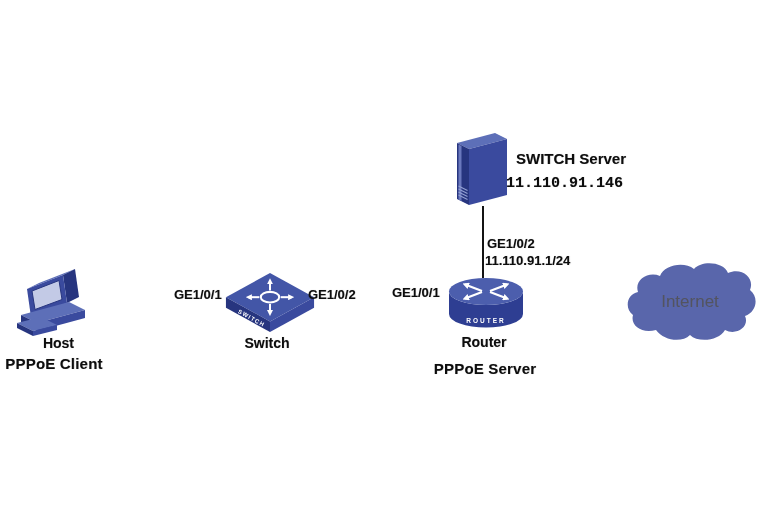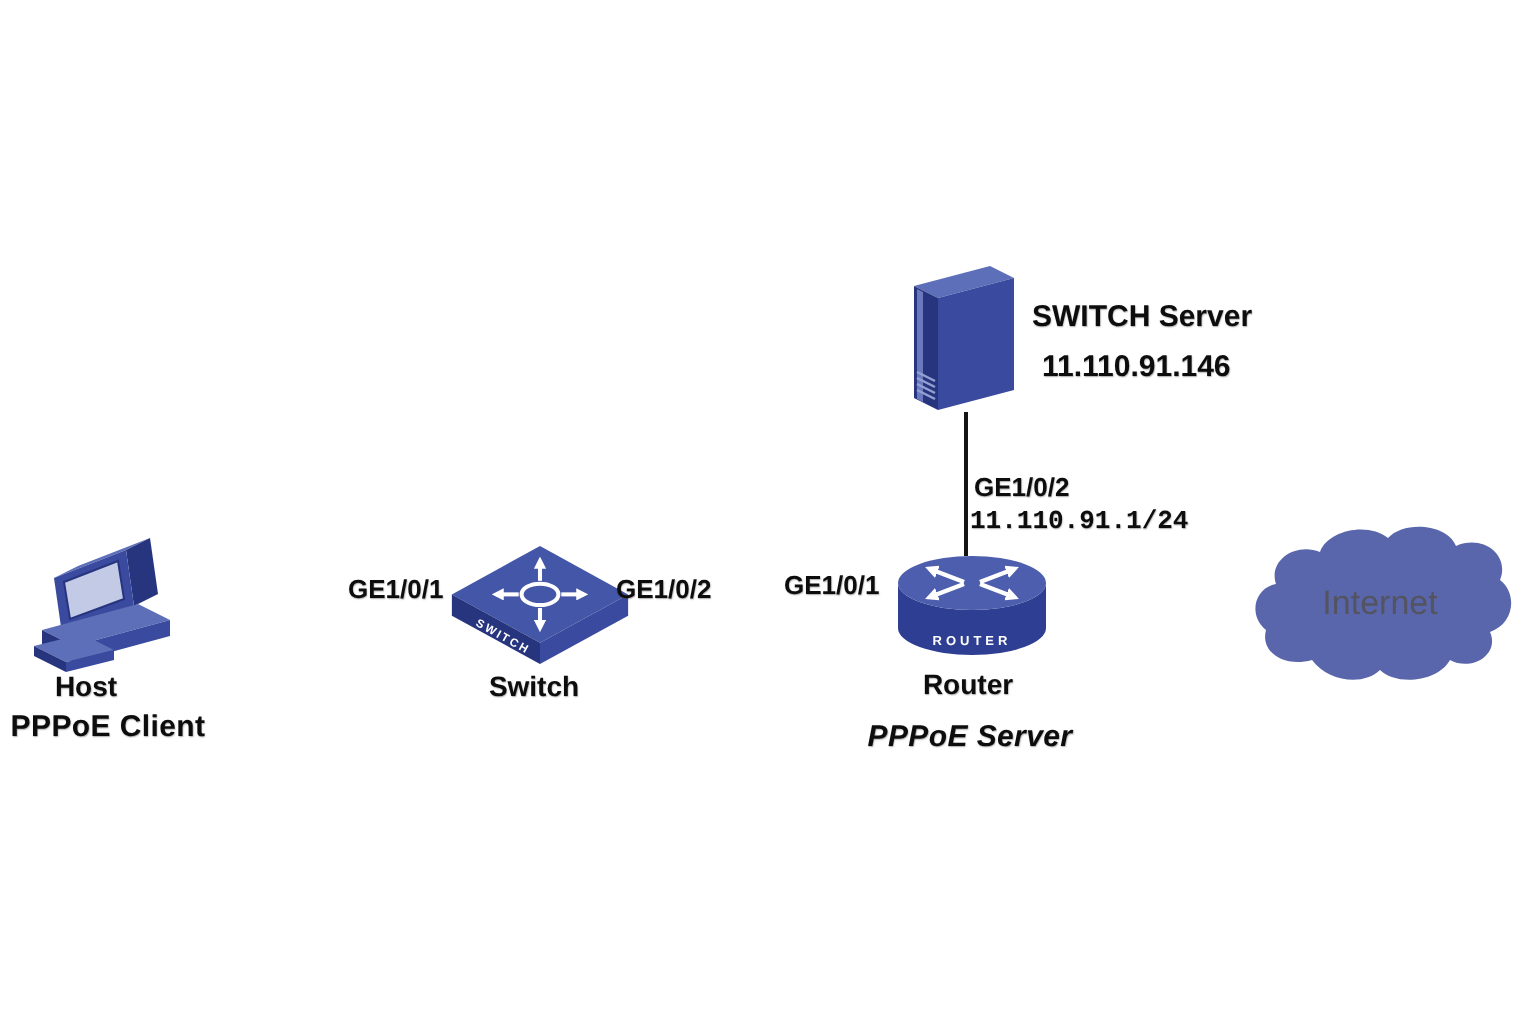--- a/index.html
+++ b/index.html
@@ -93,30 +93,30 @@
   </svg>
 
   <svg class="abs" style="left:626px;top:260px;" width="131" height="84" viewBox="0 0 131 84">
     <path d="M30,70 C16,74 4,66 7,55 C-2,48 1,34 12,32 C8,20 22,11 34,16
              C38,5 58,1 68,9 C76,0 98,2 102,13 C116,7 129,18 124,30
              C133,37 131,52 119,56 C124,67 110,76 99,70 C93,81 72,83 64,75
              C56,83 38,81 30,70 Z" fill="#5966AB"></path>
     <text x="64" y="47" text-anchor="middle" font-size="17" fill="#53545F">Internet</text>
   </svg>
 
-  <div class="lbl name-lbl" style="left:12px;top:336px;width:62px;">Host</div>
+  <div class="lbl name-lbl" style="left:12px;top:336px;width:62px;text-align:right;">Host</div>
   <div class="lbl role-lbl" style="left:0px;top:356px;width:108px;">PPPoE Client</div>
 
   <div class="lbl port-lbl" style="left:174px;top:288px;">GE1/0/1</div>
   <div class="lbl port-lbl" style="left:308px;top:288px;">GE1/0/2</div>
   <div class="lbl name-lbl" style="left:217px;top:336px;width:100px;">Switch</div>
 
   <div class="lbl port-lbl" style="left:392px;top:286px;">GE1/0/1</div>
   <div class="lbl name-lbl" style="left:434px;top:335px;width:100px;">Router</div>
-  <div class="lbl role-lbl" style="left:410px;top:361px;width:150px;font-style:italic;">PPPoE Server</div>
+  <div class="lbl role-lbl" style="left:410px;top:361px;width:150px;">PPPoE Server</div>
 
   <div class="lbl radius-lbl" style="left:516px;top:151px;">SWITCH Server</div>
-  <div class="lbl radius-lbl" style="left:521px;top:176px;">11.110.91.146</div>
+  <div class="lbl radius-lbl" style="left:506px;top:176px;font-family:Liberation Mono, monospace;">11.110.91.146</div>
 
   <div class="lbl port-lbl" style="left:487px;top:237px;">GE1/0/2</div>
-  <div class="lbl port-lbl" style="left:485px;top:254px;font-family:Liberation Mono, monospace;">11.110.91.1/24</div>
+  <div class="lbl port-lbl" style="left:485px;top:254px;">11.110.91.1/24</div>
 
 </div>
 
 </body></html>

